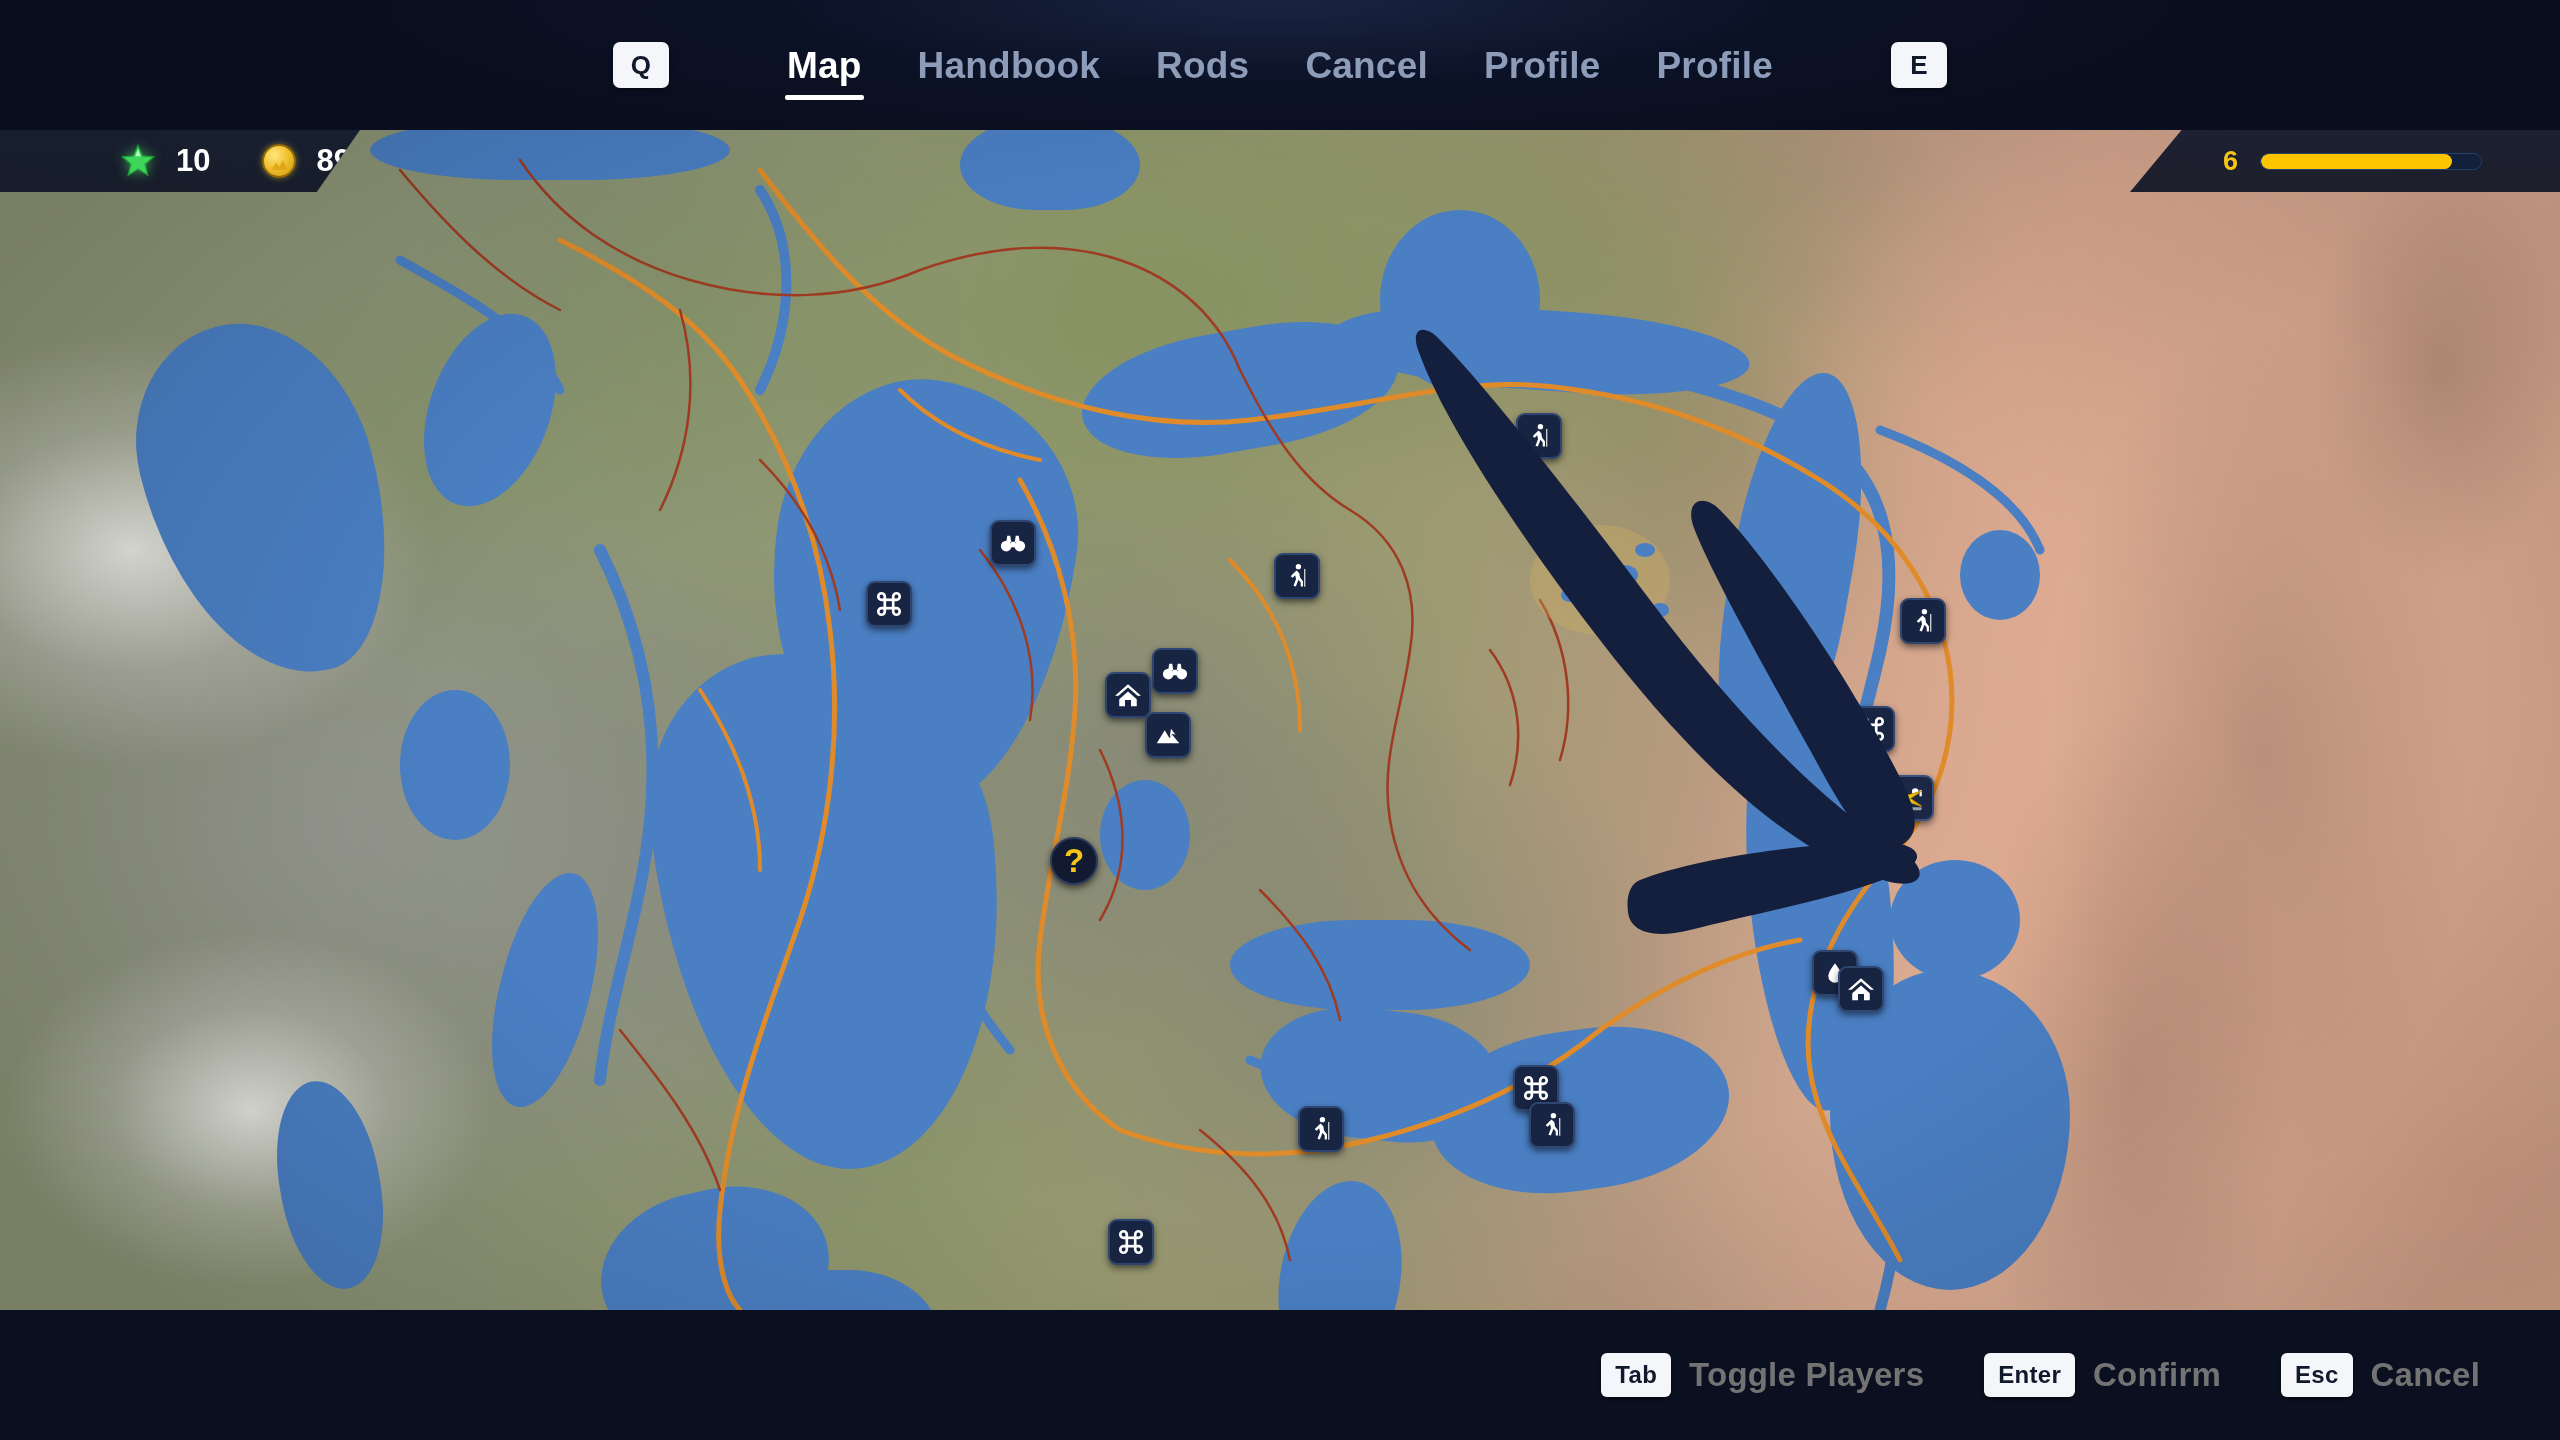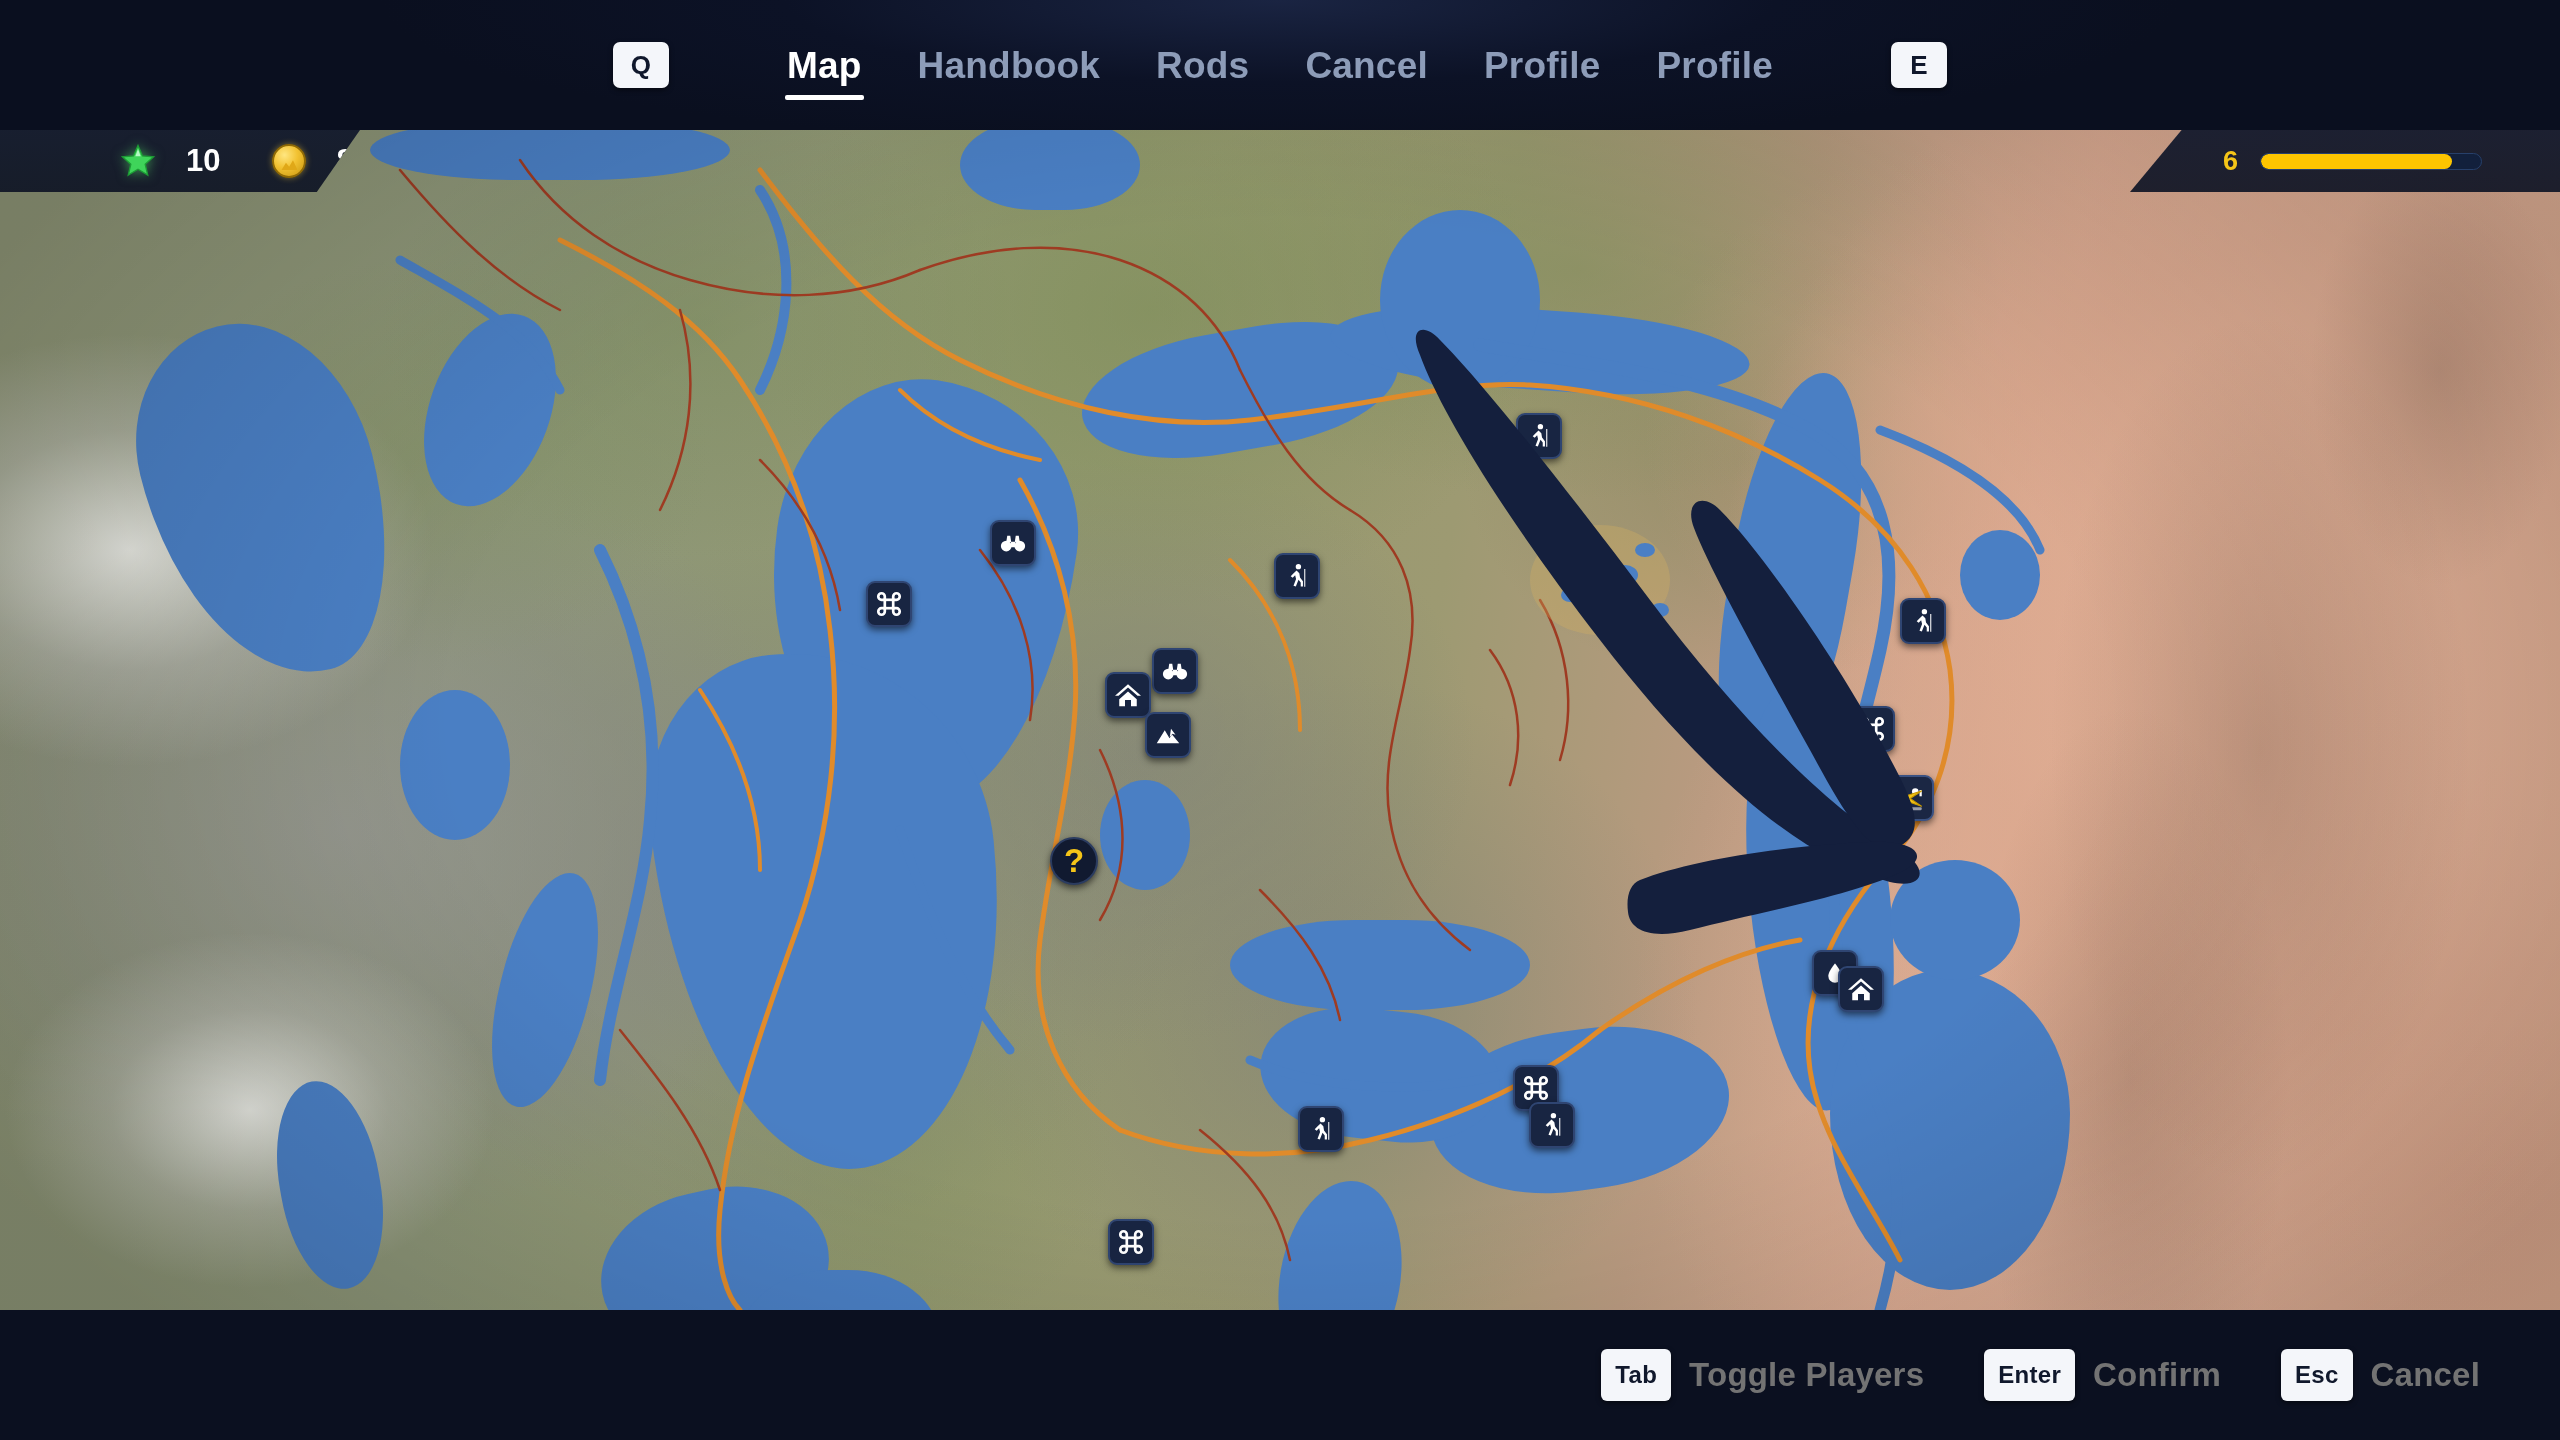--- a/index.html
+++ b/index.html
@@ -118,21 +118,21 @@
   .w24{ left:280px; top:950px; width:100px; height:210px; border-radius:50%/48%; transform:rotate(-10deg); }
 
   
   .hud-left{
     position:absolute; left:0; top:130px; height:62px; width:360px;
     background:linear-gradient(180deg, rgba(16,23,43,.93), rgba(12,18,35,.90));
     display:flex; align-items:center; padding-left:120px; gap:52px;
     clip-path: polygon(0 0, 100% 0, 88% 100%, 0 100%);
     z-index:30;
   }
-  .hud-item{ display:flex; align-items:center; gap:30px; }
+  .hud-item{ display:flex; align-items:center; gap:20px; }
   .hud-val{ color:#fff; font-size:31px; font-weight:bold; }
   .star{ width:36px; height:36px; position:relative; filter:drop-shadow(0 0 6px rgba(90,230,110,.55)); }
   .star svg{ display:block; }
   .coin{
     width:34px; height:34px; border-radius:50%;
     background:radial-gradient(circle at 35% 30%, #ffe680 0%, #f2c232 45%, #c8960f 100%);
     border:2px solid #8f6a06; position:relative;
     box-shadow:0 0 6px rgba(255,210,60,.45);
   }
   .coin::after{
@@ -181,21 +181,21 @@
   .annot{ position:absolute; left:0; top:0; width:2560px; height:1180px; z-index:25; pointer-events:none; }
 
   
   .bottombar{
     position:absolute; left:0; bottom:0; width:2560px; height:130px;
     background:#0b1020; z-index:40;
     display:flex; align-items:center; justify-content:flex-end;
     padding-right:80px; gap:60px;
   }
   .hintgrp{ display:flex; align-items:center; gap:18px; }
-  .hintgrp .keycap{ height:52px; min-width:56px; padding:12px 14px; font-size:24px; border-radius:6px; }
+  .hintgrp .keycap{ height:44px; min-width:56px; padding:12px 14px; font-size:24px; border-radius:6px; }
   .hint-label{ color:#737373; font-size:33px; font-weight:600; letter-spacing:.2px; }
   .map-vign{
     position:absolute; inset:0; pointer-events:none;
     background:radial-gradient(ellipse 1500px 900px at 50% 50%, rgba(0,0,0,0) 55%, rgba(0,0,0,.16) 100%);
     z-index:22;
   }
 </style>
 </head>
 <body>
 

